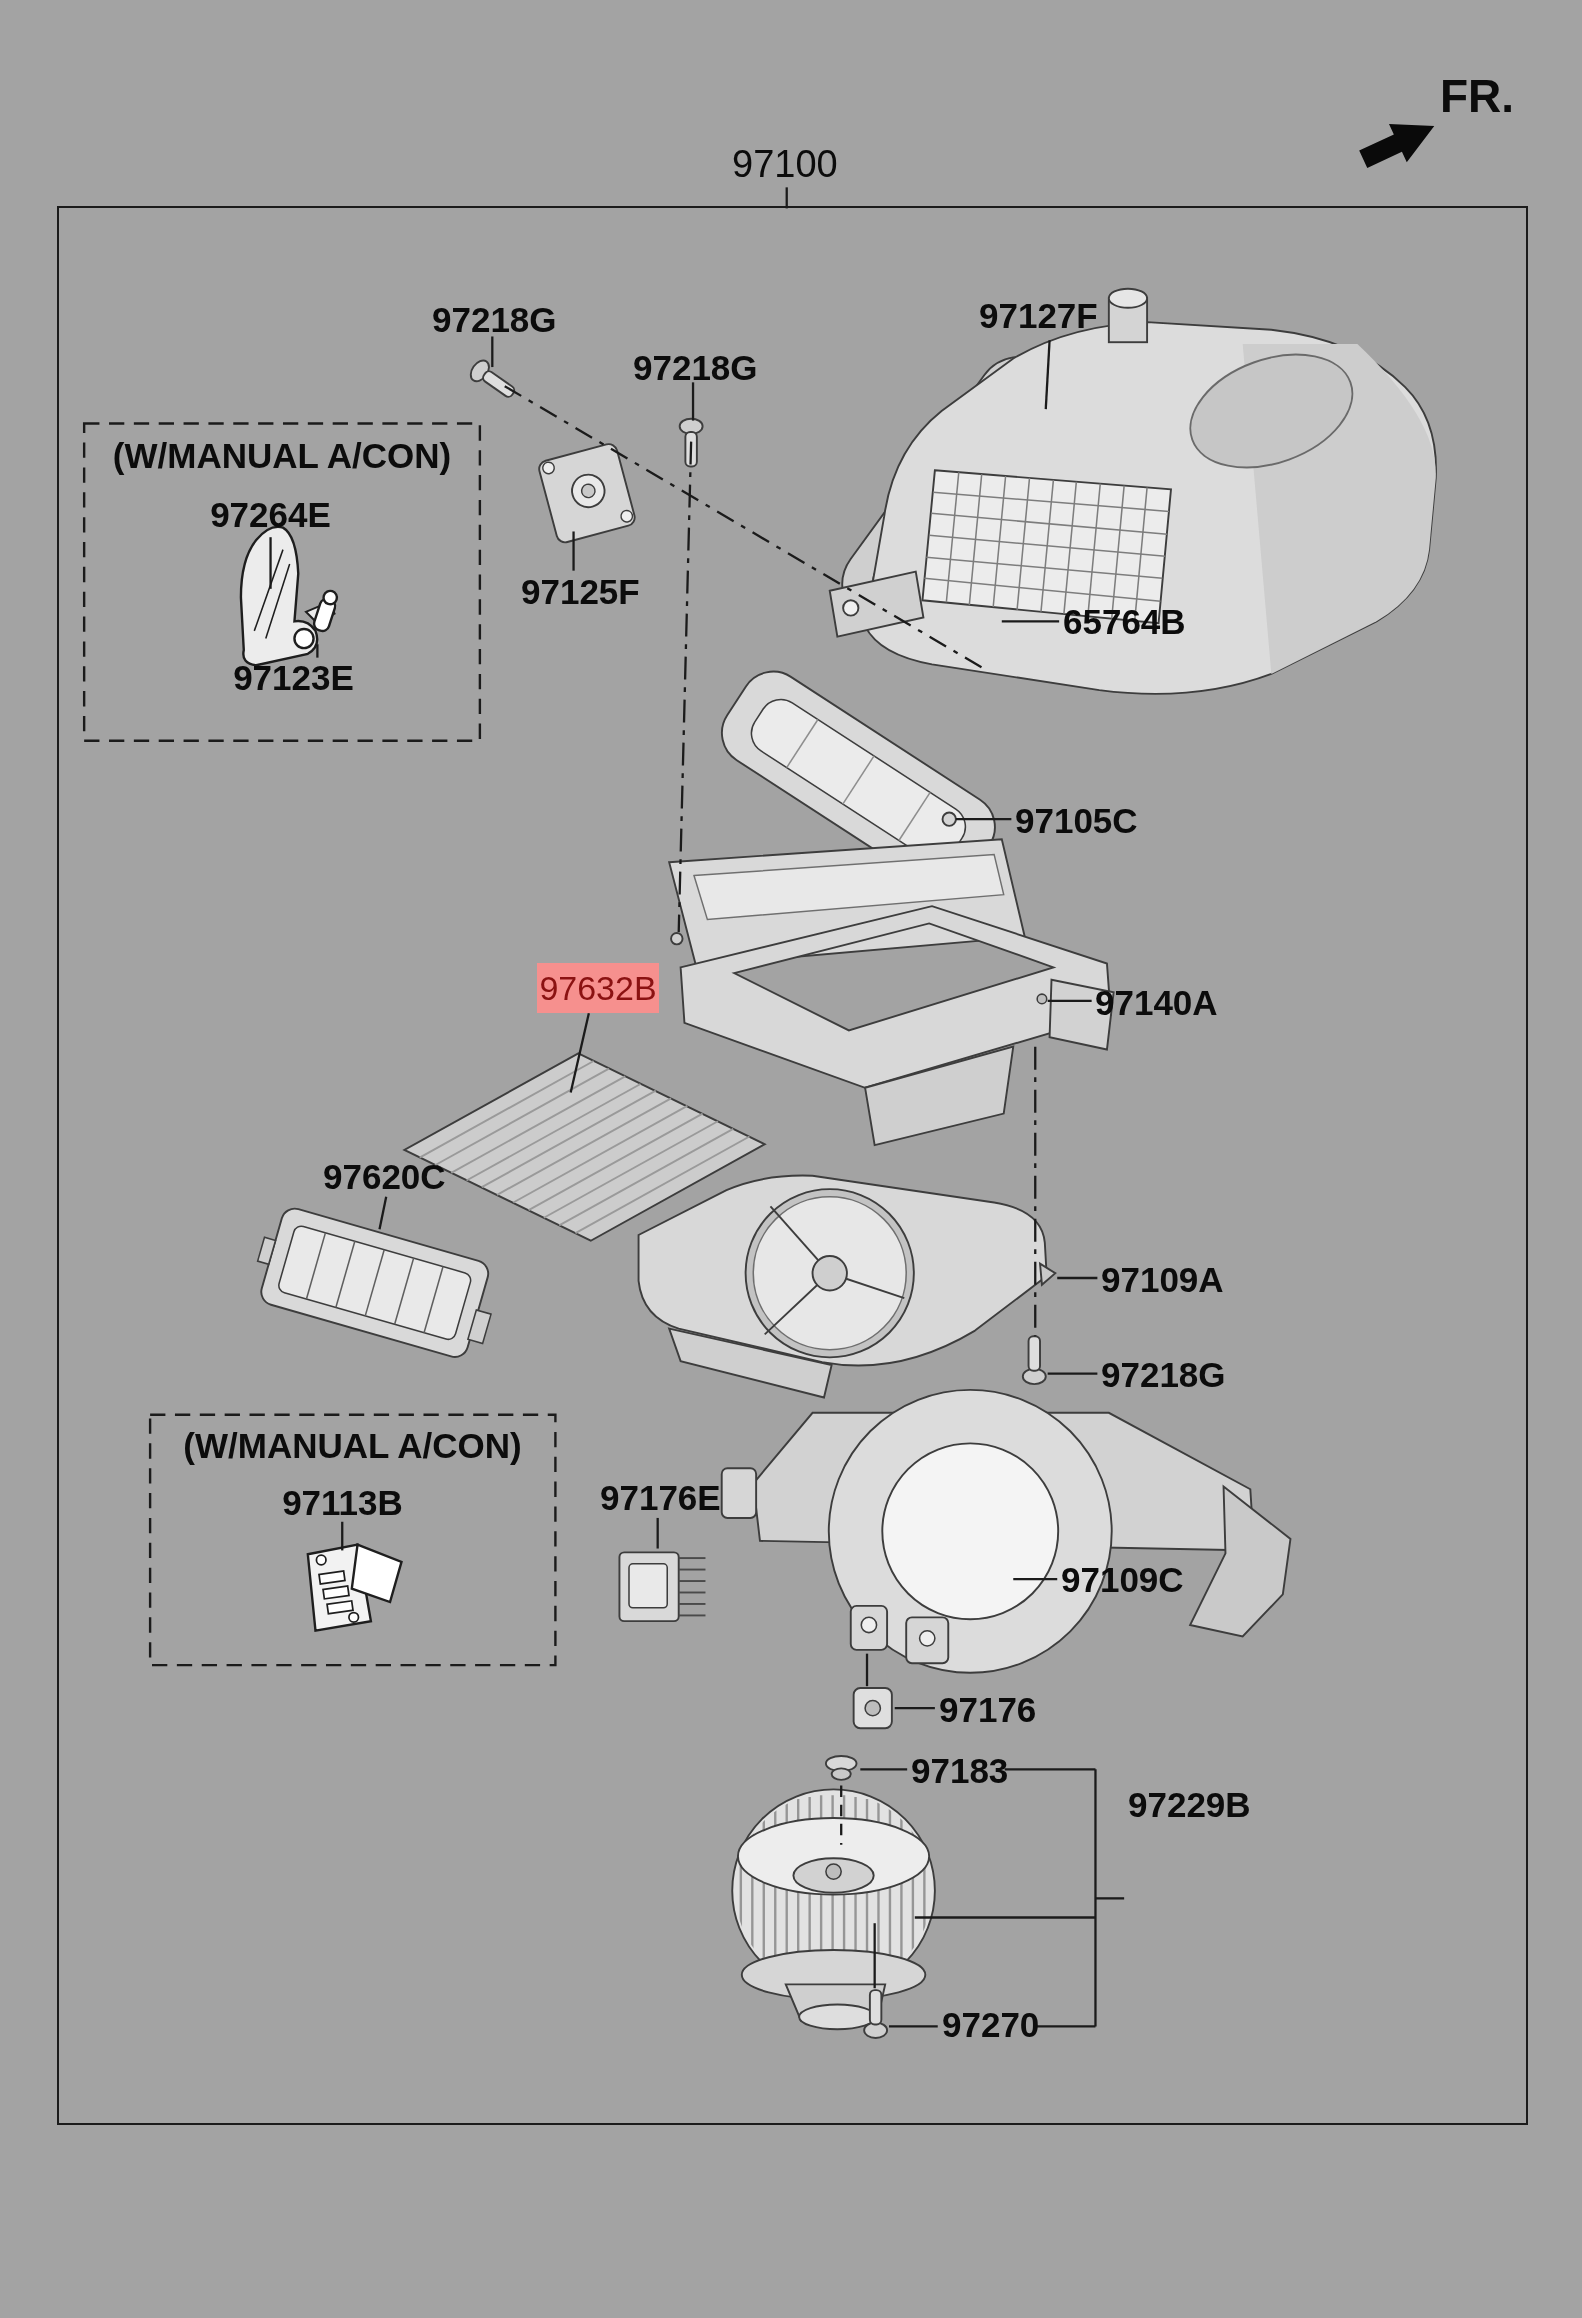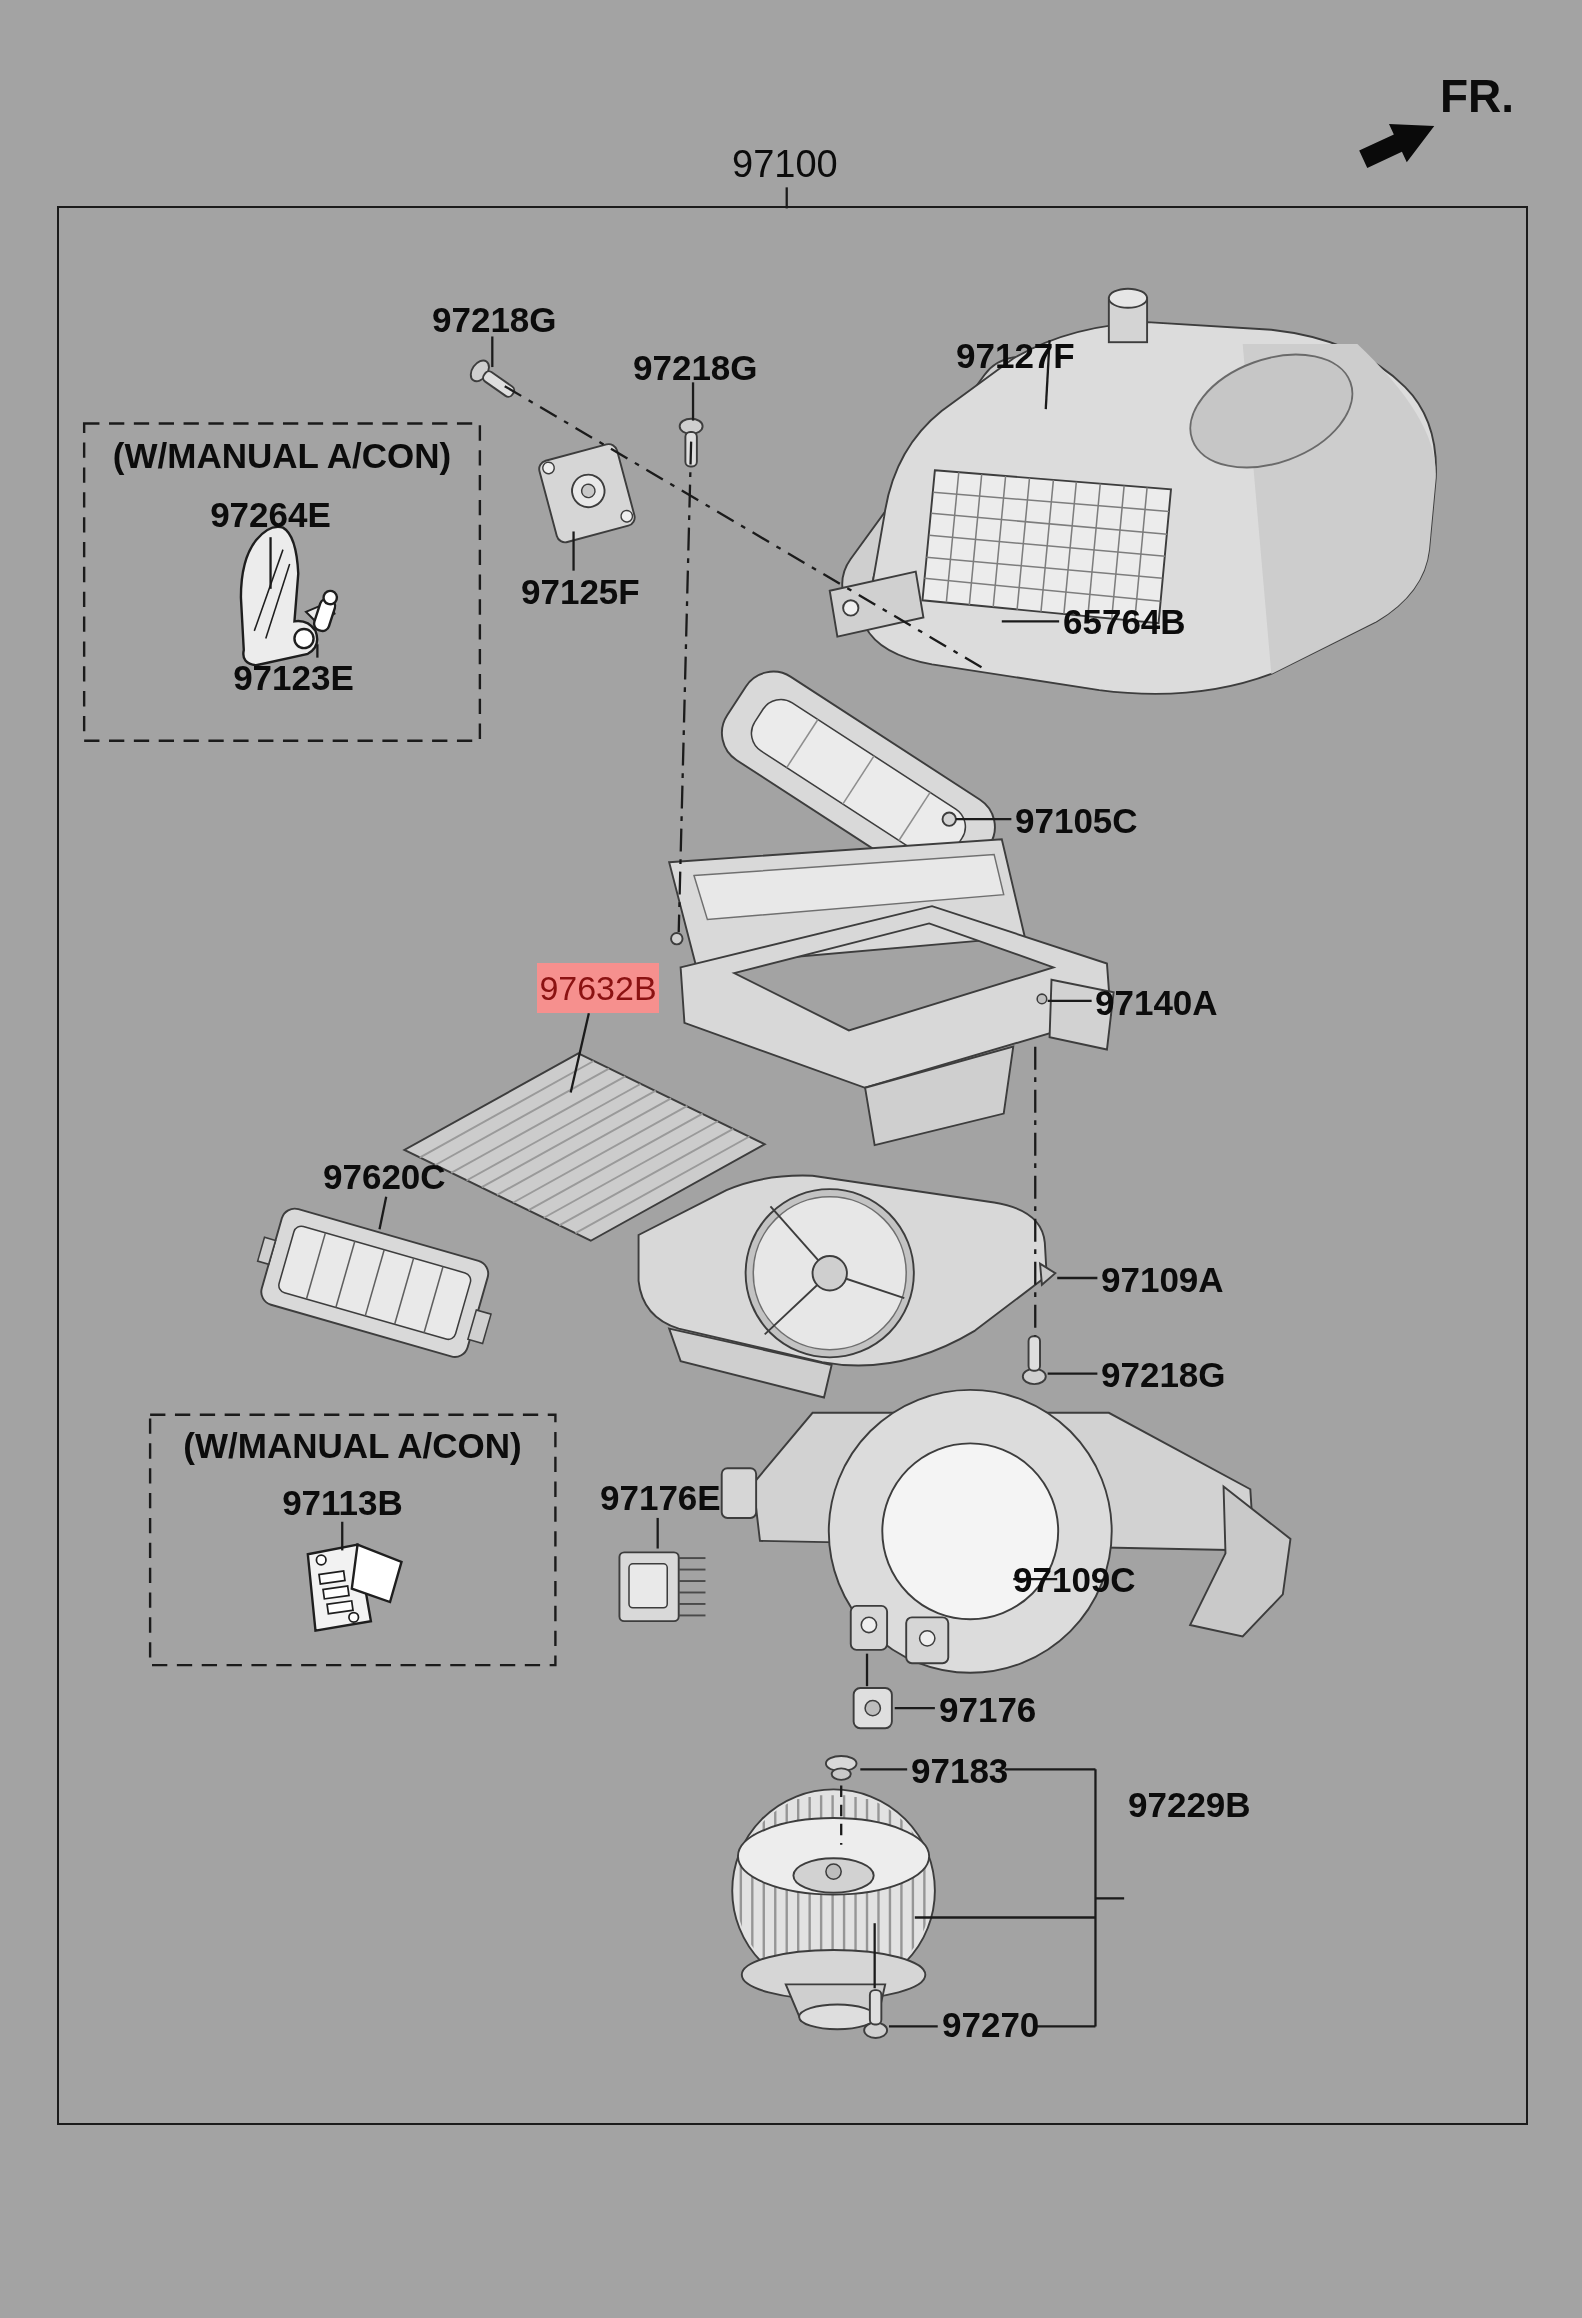--- a/index.html
+++ b/index.html
@@ -289,36 +289,36 @@
       <line x1="880" y1="1868" x2="880" y2="1930" stroke-dasharray="12 8"></line>
       <line x1="915" y1="2012" x2="915" y2="2080"></line>
       <line x1="930" y1="2120" x2="981" y2="2120"></line>
       <line x1="1083" y1="2120" x2="1146" y2="2120"></line>
       <line x1="957" y1="2006" x2="1146" y2="2006"></line>
     </g>
   </svg>
 
   <div class="pl" style="left:432px;top:302px;">97218G</div>
   <div class="pl" style="left:633px;top:350px;">97218G</div>
-  <div class="pl" style="left:956px;top:298px;margin-top:40px;">97127F</div>
+  <div class="pl" style="left:979px;top:298px;">97127F</div>
   <div class="pl ctr" style="left:84px;top:438px;width:396px;">(W/MANUAL A/CON)</div>
   <div class="pl ctr" style="left:146px;top:497px;width:249px;">97264E</div>
   <div class="pl ctr" style="left:169px;top:660px;width:249px;">97123E</div>
   <div class="pl" style="left:521px;top:574px;">97125F</div>
   <div class="pl" style="left:1063px;top:604px;">65764B</div>
   <div class="pl" style="left:1015px;top:803px;">97105C</div>
   <div id="hl-97632b">97632B</div>
   <div class="pl" style="left:1095px;top:985px;">97140A</div>
   <div class="pl" style="left:323px;top:1159px;">97620C</div>
   <div class="pl" style="left:1101px;top:1262px;">97109A</div>
   <div class="pl" style="left:1101px;top:1357px;">97218G</div>
   <div class="pl ctr" style="left:150px;top:1428px;width:405px;">(W/MANUAL A/CON)</div>
   <div class="pl ctr" style="left:218px;top:1485px;width:249px;">97113B</div>
   <div class="pl" style="left:600px;top:1480px;">97176E</div>
-  <div class="pl" style="left:1013px;top:1562px;">97109C</div>
+  <div class="pl" style="left:1061px;top:1562px;">97109C</div>
   <div class="pl" style="left:939px;top:1692px;">97176</div>
   <div class="pl" style="left:911px;top:1753px;">97183</div>
   <div class="pl" style="left:1128px;top:1787px;">97229B</div>
   <div class="pl" style="left:942px;top:2007px;">97270</div>
 
 
 </div>
 
 
 </body></html>

